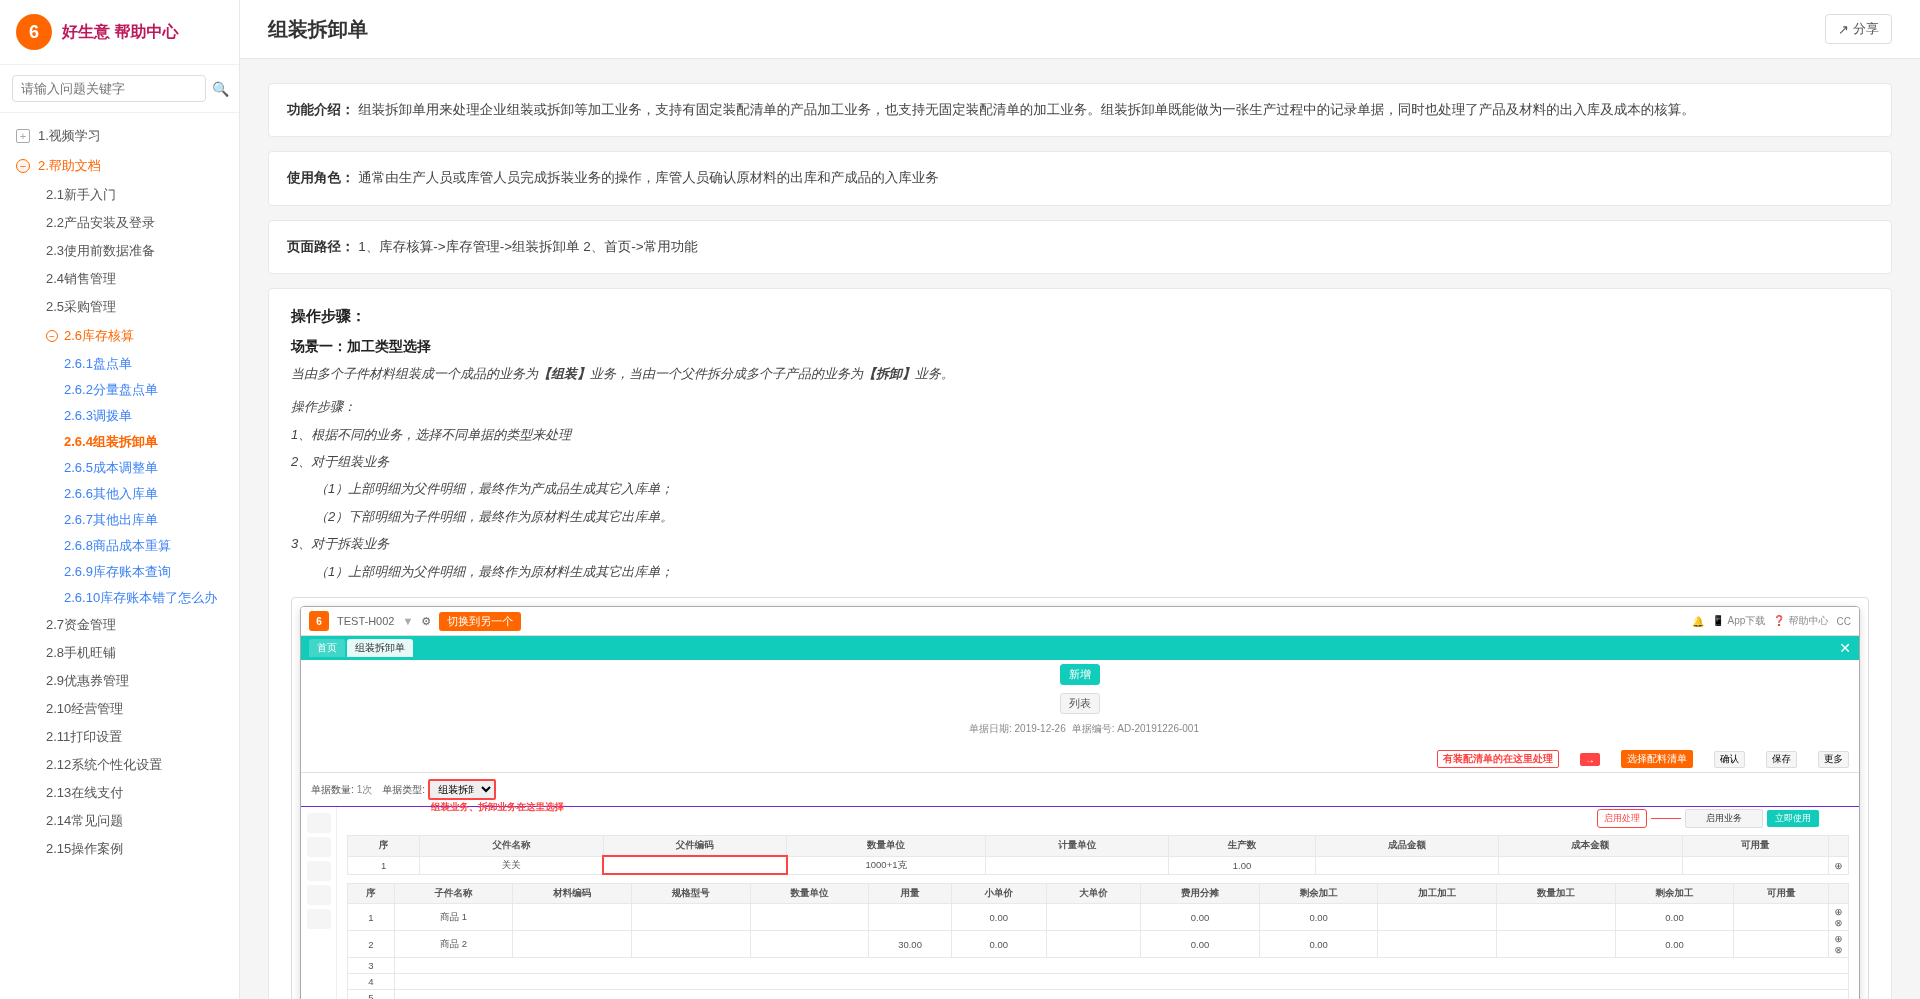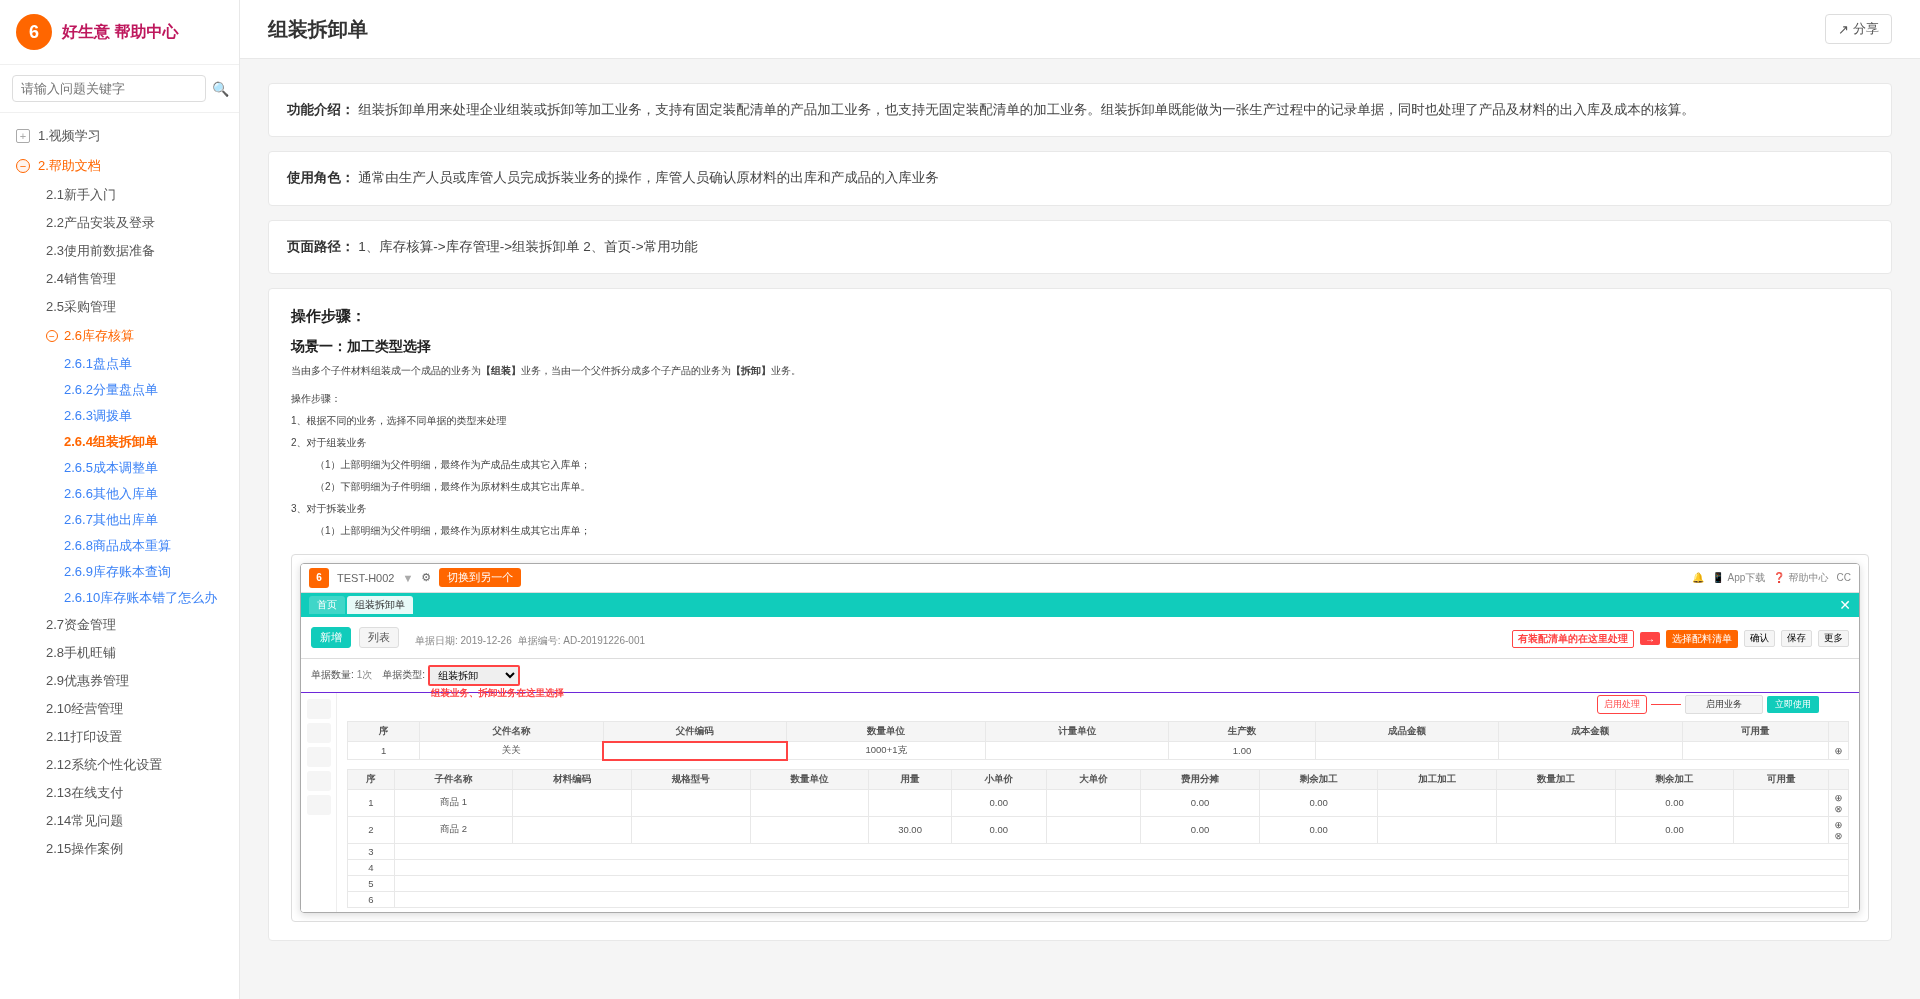--- a/index.html
+++ b/index.html
@@ -176,24 +176,25 @@
       margin-bottom: 12px;
       color: #222;
     }
     .subsection-title {
       font-weight: 700;
       font-size: 14px;
       margin: 12px 0 6px 0;
       color: #222;
     }
     .text-line {
-      font-size: 10px;
+      font-size: 13px;
       line-height: 1.8;
       margin-bottom: 4px;
       color: #444;
+      font-style: italic;
     }
     .text-line strong { font-weight: 700; }
     .indent1 { margin-left: 24px; }
 
     
     .screenshot-container {
       margin-top: 14px;
       border: 1px solid #ddd;
       border-radius: 4px;
       overflow: hidden;
@@ -222,22 +223,22 @@
 
     .mock-sidebar { width: 36px; background: #fff; border-right: 1px solid #eee; display: flex; flex-direction: column; align-items: center; padding-top: 6px; gap: 4px; }
     .mock-sidebar-icon { width: 24px; height: 20px; background: #f5f5f5; border-radius: 3px; }
 
     .mock-body { display: flex; }
     .mock-content-area { flex: 1; }
 
     .mock-subbar {
       background: #fff;
       border-bottom: 1px solid #ddd;
-      padding: 10px 10px;
-      display: flex; align-items: flex-end; gap: 8px; font-size: 11px;
+      padding: 4px 10px;
+      display: flex; align-items: center; gap: 8px; font-size: 11px; flex-direction: column;
     }
     .mock-tab-btn {
       background: #f5f5f5; border: 1px solid #ddd; border-radius: 3px;
       padding: 2px 8px; font-size: 11px; cursor: pointer; color: #555;
     }
     .mock-tab-btn.active { background: #1cb; color: #fff; border-color: #1cb; }
     .mock-subbar-info { display: flex; gap: 6px; font-size: 10px; color: #888; margin-left: 8px; }
     .mock-subbar-info span { display: flex; gap: 2px; align-items: center; }
 
     .mock-form-area {
@@ -438,39 +439,39 @@
             <span class="mock-titlebar-close">✕</span>
           </div>
 
           <div class="mock-subbar">
             <button class="mock-tab-btn active">新增</button>
             <button class="mock-tab-btn">列表</button>
             <div class="mock-subbar-info">
               <span>单据日期: 2019-12-26</span>
               <span>单据编号: AD-20191226-001</span>
             </div>
-            <div style="margin-left:auto;display:flex;gap:6px;align-items:center;">
+            <div style="margin-left:auto;display:flex;gap:21px;align-items:center;margin-top:6px;">
 
               <span style="color:#f44;font-size:10px;font-weight:bold;border:1px solid #f44;padding:1px 5px;border-radius:2px;">有装配清单的在这里处理</span>
               <span style="color:#fff;background:#f44;font-size:10px;padding:1px 5px;border-radius:2px;">→</span>
               <button style="background:#f60;color:#fff;border:none;border-radius:2px;padding:2px 6px;font-size:10px;">选择配料清单</button>
               <button class="mock-status-btn">确认</button>
               <button class="mock-status-btn">保存</button>
               <button class="mock-status-btn">更多</button>
             </div>
           </div>
 
           <div class="mock-form-area" style="position:relative;">
             <div class="mock-field">
               <span>单据数量:</span>
               <span style="color:#888;font-size:10px;">1次</span>
             </div>
             <div class="mock-field" style="position:relative;">
               <span>单据类型:</span>
-              <select class="mock-input" style="border:2px solid #f44;width:92px;">
+              <select class="mock-input" style="border:2px solid #f44;width:68px;">
                 <option>组装拆卸</option>
                 <option>拆卸</option>
               </select>
             </div>
 
             <div style="position:absolute;left:130px;top:28px;color:#f44;font-size:9.5px;font-weight:bold;white-space:nowrap;">
               组装业务、拆卸业务在这里选择
             </div>
           </div>
 

